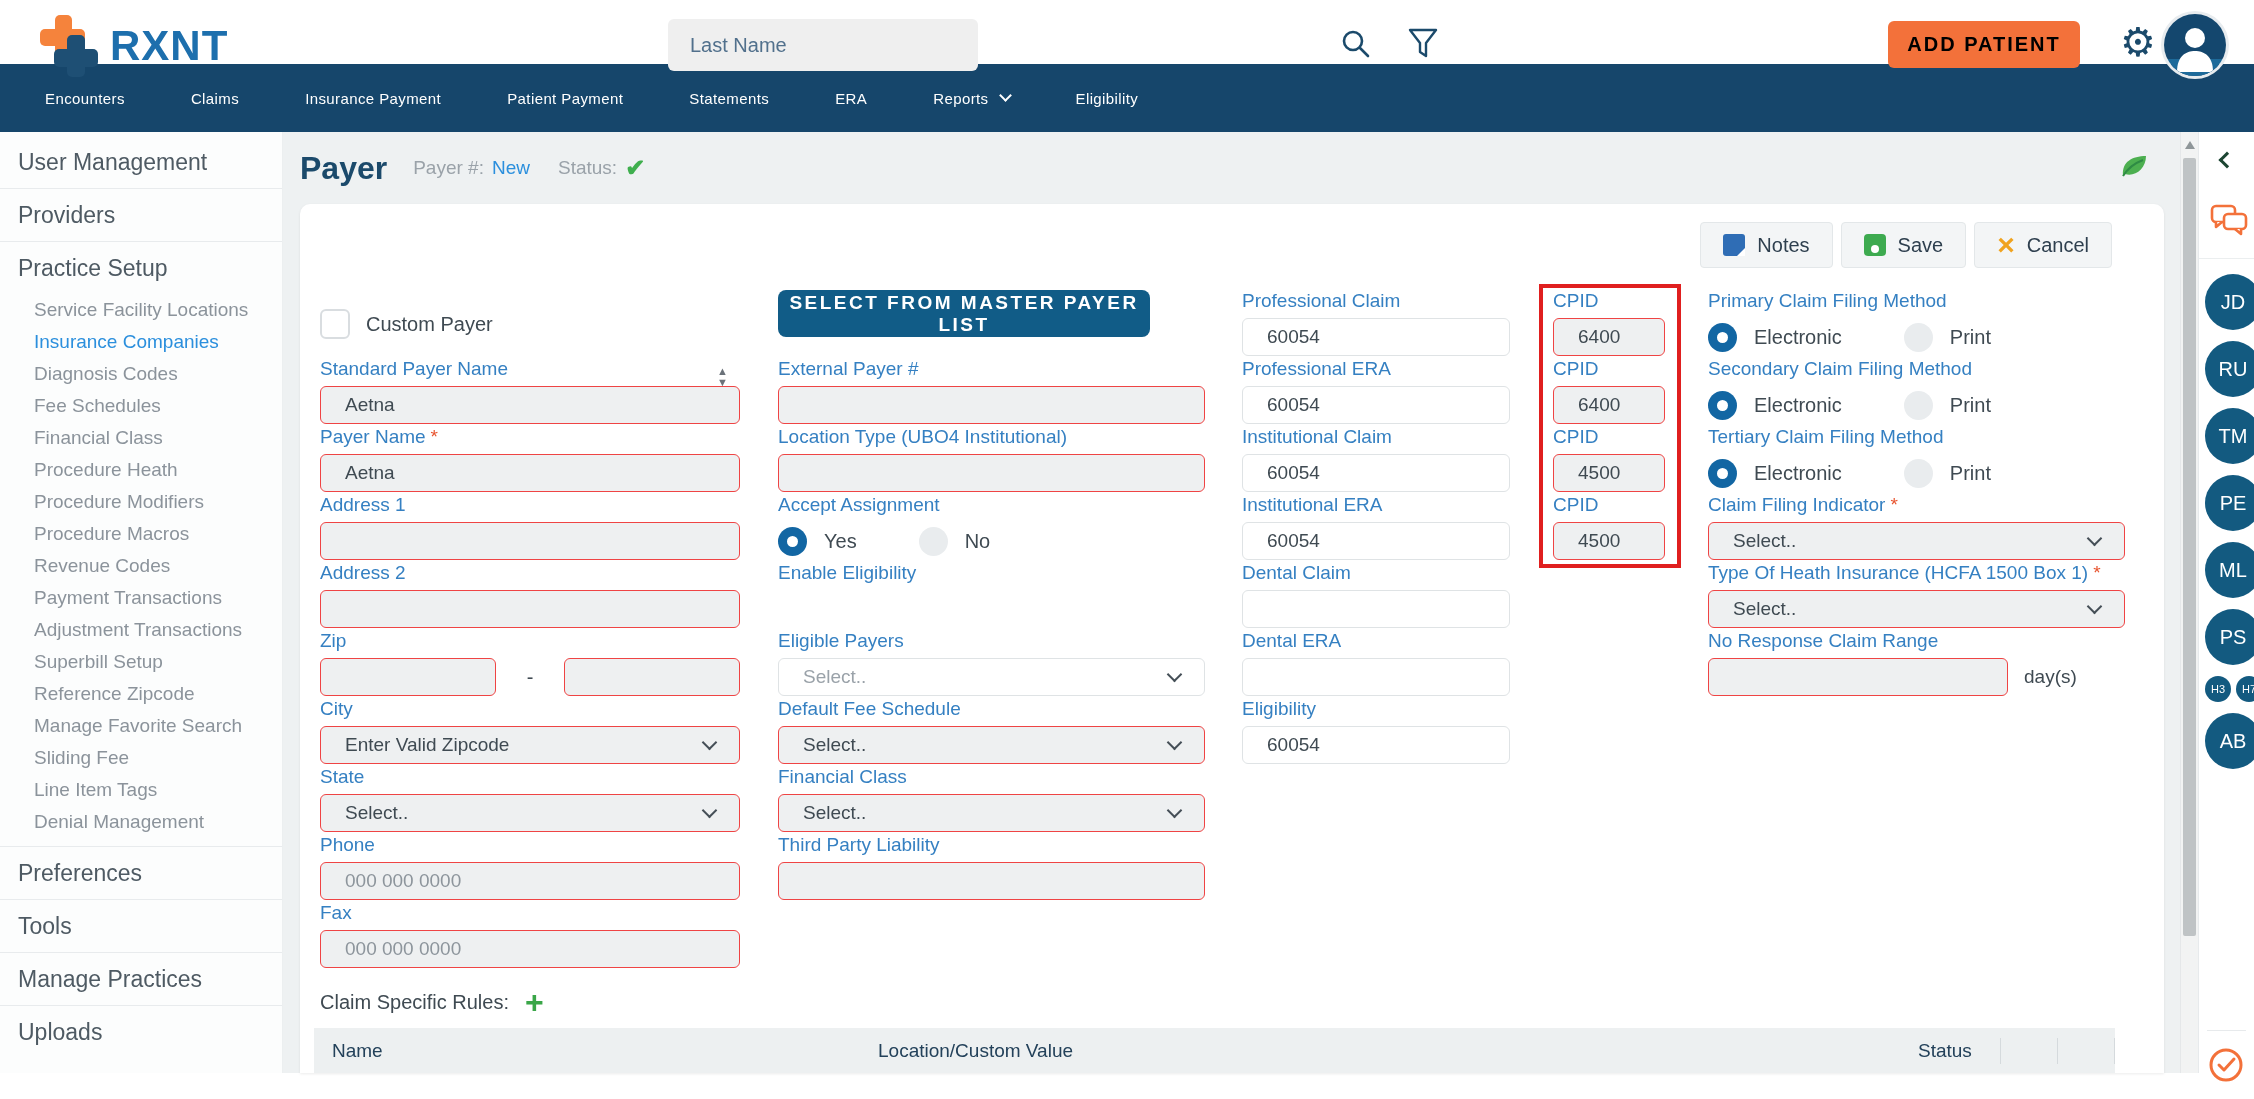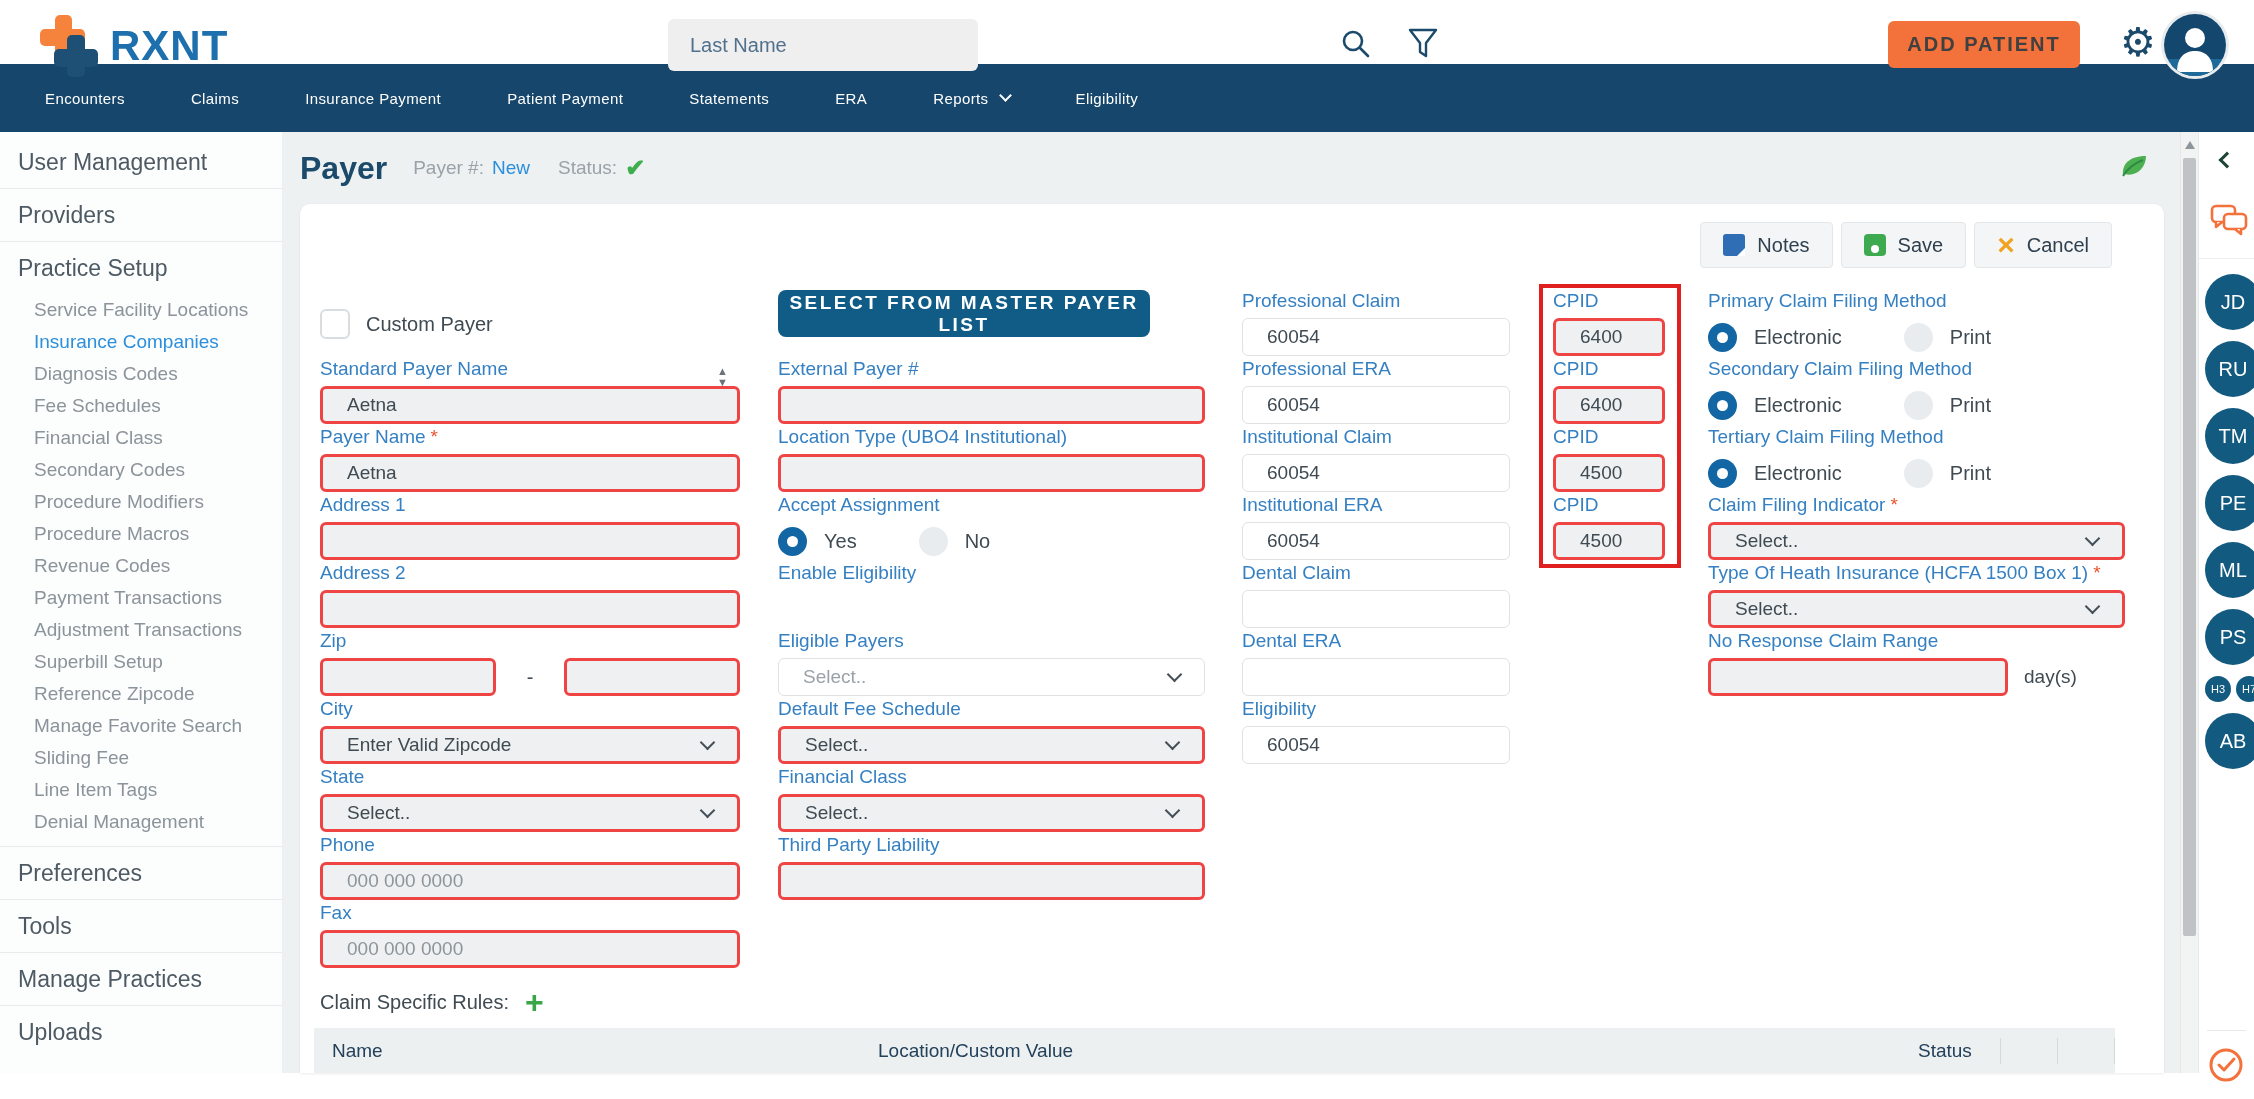--- a/index.html
+++ b/index.html
@@ -19,21 +19,21 @@
   .lm-nv { left:27px; top:20px; width:18px; height:42px; background:#1E4F74; }
   .lm-nh { left:14px; top:34px; width:44px; height:18px; background:#1E4F74; }
   .logo-text { font-size:42px; font-weight:800; color:#1D6FAD; letter-spacing:1px; }
   .tb-input { position:absolute; top:19px; height:52px; width:310px; background:#EFEFEF;
     border:none; border-radius:6px; font-size:20px; color:#51708C; padding:0 22px; outline:none; }
   .tb-input::placeholder { color:#51708C; opacity:1; }
   .tb-last { left:668px; } .tb-first { left:1010px; }
   .tb-ico { position:absolute; top:26px; cursor:pointer; }
   .tb-search { left:1338px; } .tb-filter { left:1406px; }
   .add-patient { position:absolute; left:1888px; top:21px; width:192px; height:47px;
-    background:#F3713A; color:#404040; font-weight:700; font-size:20px; letter-spacing:2px;
+    background:#F3713A; color:#000000; font-weight:700; font-size:20px; letter-spacing:2px;
     border:none; border-radius:6px; display:flex; align-items:center; justify-content:center; cursor:pointer; }
   .gear { position:absolute; left:2120px; top:22px; font-size:40px; color:#1B4A6B; cursor:pointer; line-height:1; }
   .avatar-top { position:absolute; left:2164px; top:14px; width:62px; height:62px; border-radius:50%;
     overflow:hidden; background:linear-gradient(#14476E 72%, #1D6A9A 72%); box-shadow:0 0 0 3px #E8ECEF; cursor:pointer; }
   
   .navbar { height:68px; background:#16466B; display:flex; align-items:center; padding-left:12px; }
   .nav-item { color:#FFF; font-size:15px; font-weight:500; padding:0 33px; letter-spacing:.4px;
     cursor:pointer; display:flex; align-items:center; white-space:nowrap; }
   .caret { width:9px; height:9px; border-right:2.5px solid #FFF; border-bottom:2.5px solid #FFF;
     transform:rotate(45deg); display:inline-block; margin-left:12px; margin-top:-5px; }
@@ -72,21 +72,21 @@
   .c1 { left:20px;  width:420px; }
   .c2 { left:478px; width:427px; }
   .c3 { left:942px; width:268px; }
   .c4 { left:1253px; width:112px; }
   .c5 { left:1408px; width:417px; }
   .fb { height:68px; }
   .flabel { display:block; font-size:19px; color:#3580C2; margin-bottom:6px; white-space:nowrap; }
   .req { color:#E8542F; margin-left:5px; }
   .inp { width:100%; height:38px; border-radius:6px; font-size:19px; padding:0 24px; color:#3F4A52; outline:none; }
   .inp::placeholder { color:#8D959C; opacity:1; }
-  .inp-gray { background:#EEF0F1; border:3px solid #ef4444; }
+  .inp-gray { background:#EEF0F1; border:1px solid #ef4444; }
   .inp-white { background:#FFF; border:1px solid #DFE3E5; }
   .select { display:flex; align-items:center; justify-content:space-between; cursor:pointer; }
   .chev { width:11px; height:11px; border-right:2.5px solid #454F57; border-bottom:2.5px solid #454F57;
     transform:rotate(45deg); margin-top:-6px; flex:none; }
   .sel-dark { color:#3F4A52; } .sel-light { color:#9AA2A9; }
   .check-row { height:68px; display:flex; align-items:center; gap:16px; }
   .cbx { width:30px; height:30px; border:2px solid #D9DDE0; border-radius:6px; background:#FFF; cursor:pointer; }
   .cbx-label { font-size:20px; color:#3F4A52; }
   .combo { position:relative; }
   .spin { position:absolute; right:12px; top:8px; display:flex; flex-direction:column;
@@ -194,21 +194,21 @@
     <div class="sb-section">User Management</div>
     <div class="sb-div"></div>
     <div class="sb-section">Providers</div>
     <div class="sb-div"></div>
     <div class="sb-section">Practice Setup</div>
     <div class="sb-sub">Service Facility Locations</div>
     <div class="sb-sub active">Insurance Companies</div>
     <div class="sb-sub">Diagnosis Codes</div>
     <div class="sb-sub">Fee Schedules</div>
     <div class="sb-sub">Financial Class</div>
-    <div class="sb-sub">Secondary Codes</div>
+    <div class="sb-sub">Procedure Heath</div>
     <div class="sb-sub">Procedure Modifiers</div>
     <div class="sb-sub">Procedure Macros</div>
     <div class="sb-sub">Revenue Codes</div>
     <div class="sb-sub">Payment Transactions</div>
     <div class="sb-sub">Adjustment Transactions</div>
     <div class="sb-sub">Superbill Setup</div>
     <div class="sb-sub">Reference Zipcode</div>
     <div class="sb-sub">Manage Favorite Search</div>
     <div class="sb-sub">Sliding Fee</div>
     <div class="sb-sub">Line Item Tags</div>

